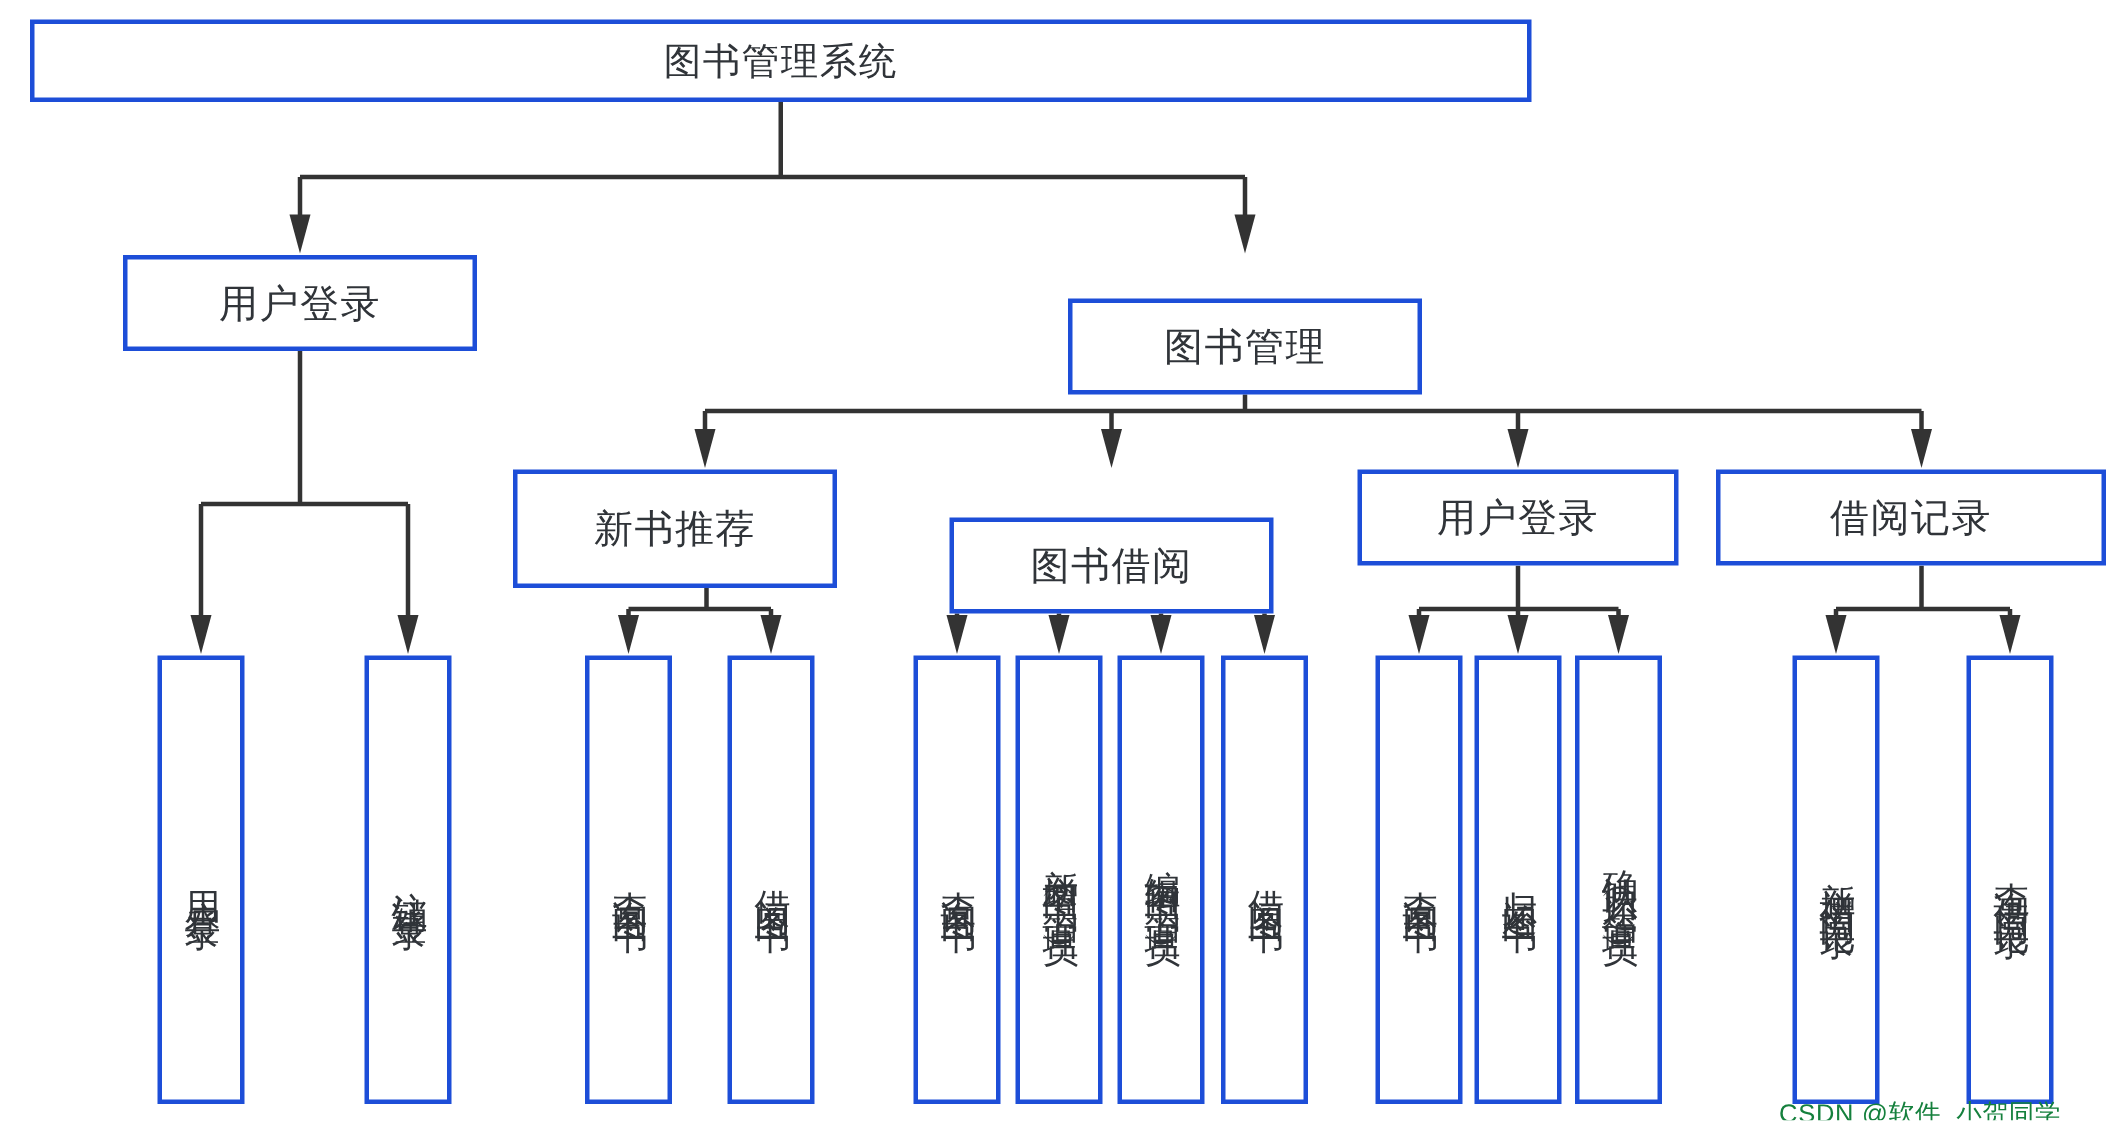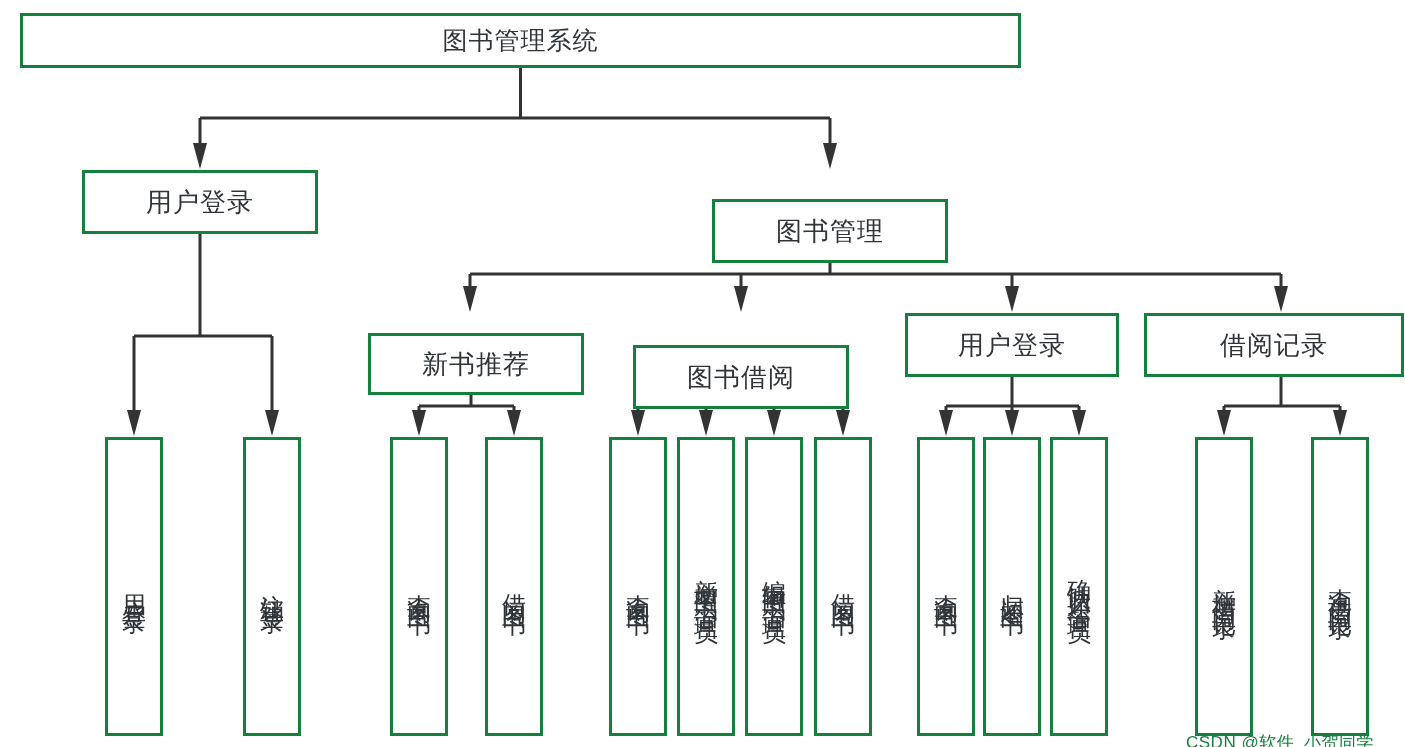--- a/index.html
+++ b/index.html
@@ -13,21 +13,21 @@
   }
   .connector-layer {
     position: absolute;
     left: 0; top: 0;
     width: 1405px; height: 747px;
     z-index: 1;
   }
   .box {
     position: absolute;
     box-sizing: border-box;
-    border: 3px solid #15803d;
+    border: 3px solid #1d4ed8;
     background: #ffffff;
     display: flex;
     align-items: center;
     justify-content: center;
     color: #303439;
     z-index: 2;
   }
   .box.root  { font-size: 25px; letter-spacing: 1px; }
   .box.hnode { font-size: 26px; letter-spacing: 1px; }
   .box.leaf span {
@@ -36,21 +36,21 @@
     font-size: 24px;
     line-height: 1;
     letter-spacing: 6px;
     white-space: nowrap;
     color: #303439;
   }
   
   .n-root   { left: 20px;   top: 13px;  width: 1001px; height: 55px; }
   .n-login  { left: 82px;   top: 170px; width: 236px;  height: 64px; }
   .n-mgmt   { left: 712px;  top: 170px; width: 236px;  height: 64px; margin-top: 29px; }
-  .n-newbk  { left: 368px;  top: 313px; width: 216px;  height: 62px; margin-top: 20px; }
+  .n-newbk  { left: 342px;  top: 313px; width: 216px;  height: 79px; }
   .n-bkbor  { left: 633px;  top: 313px; width: 216px;  height: 64px; margin-top: 32px; }
   .n-curbor { left: 905px;  top: 313px; width: 214px;  height: 64px; }
   .n-borrec { left: 1144px; top: 313px; width: 260px;  height: 64px; }
   .lf { top: 437px; width: 58px; height: 299px; }
   .l-1a { left: 105px; }  .l-1b { left: 243px; }
   .l-2a { left: 390px; }  .l-2b { left: 485px; }
   .l-3a { left: 609px; }  .l-3b { left: 677px; } .l-3c { left: 745px; } .l-3d { left: 814px; }
   .l-4a { left: 917px; }  .l-4b { left: 983px; } .l-4c { left: 1050px; }
   .l-5a { left: 1195px; } .l-5b { left: 1311px; }
   .watermark {

